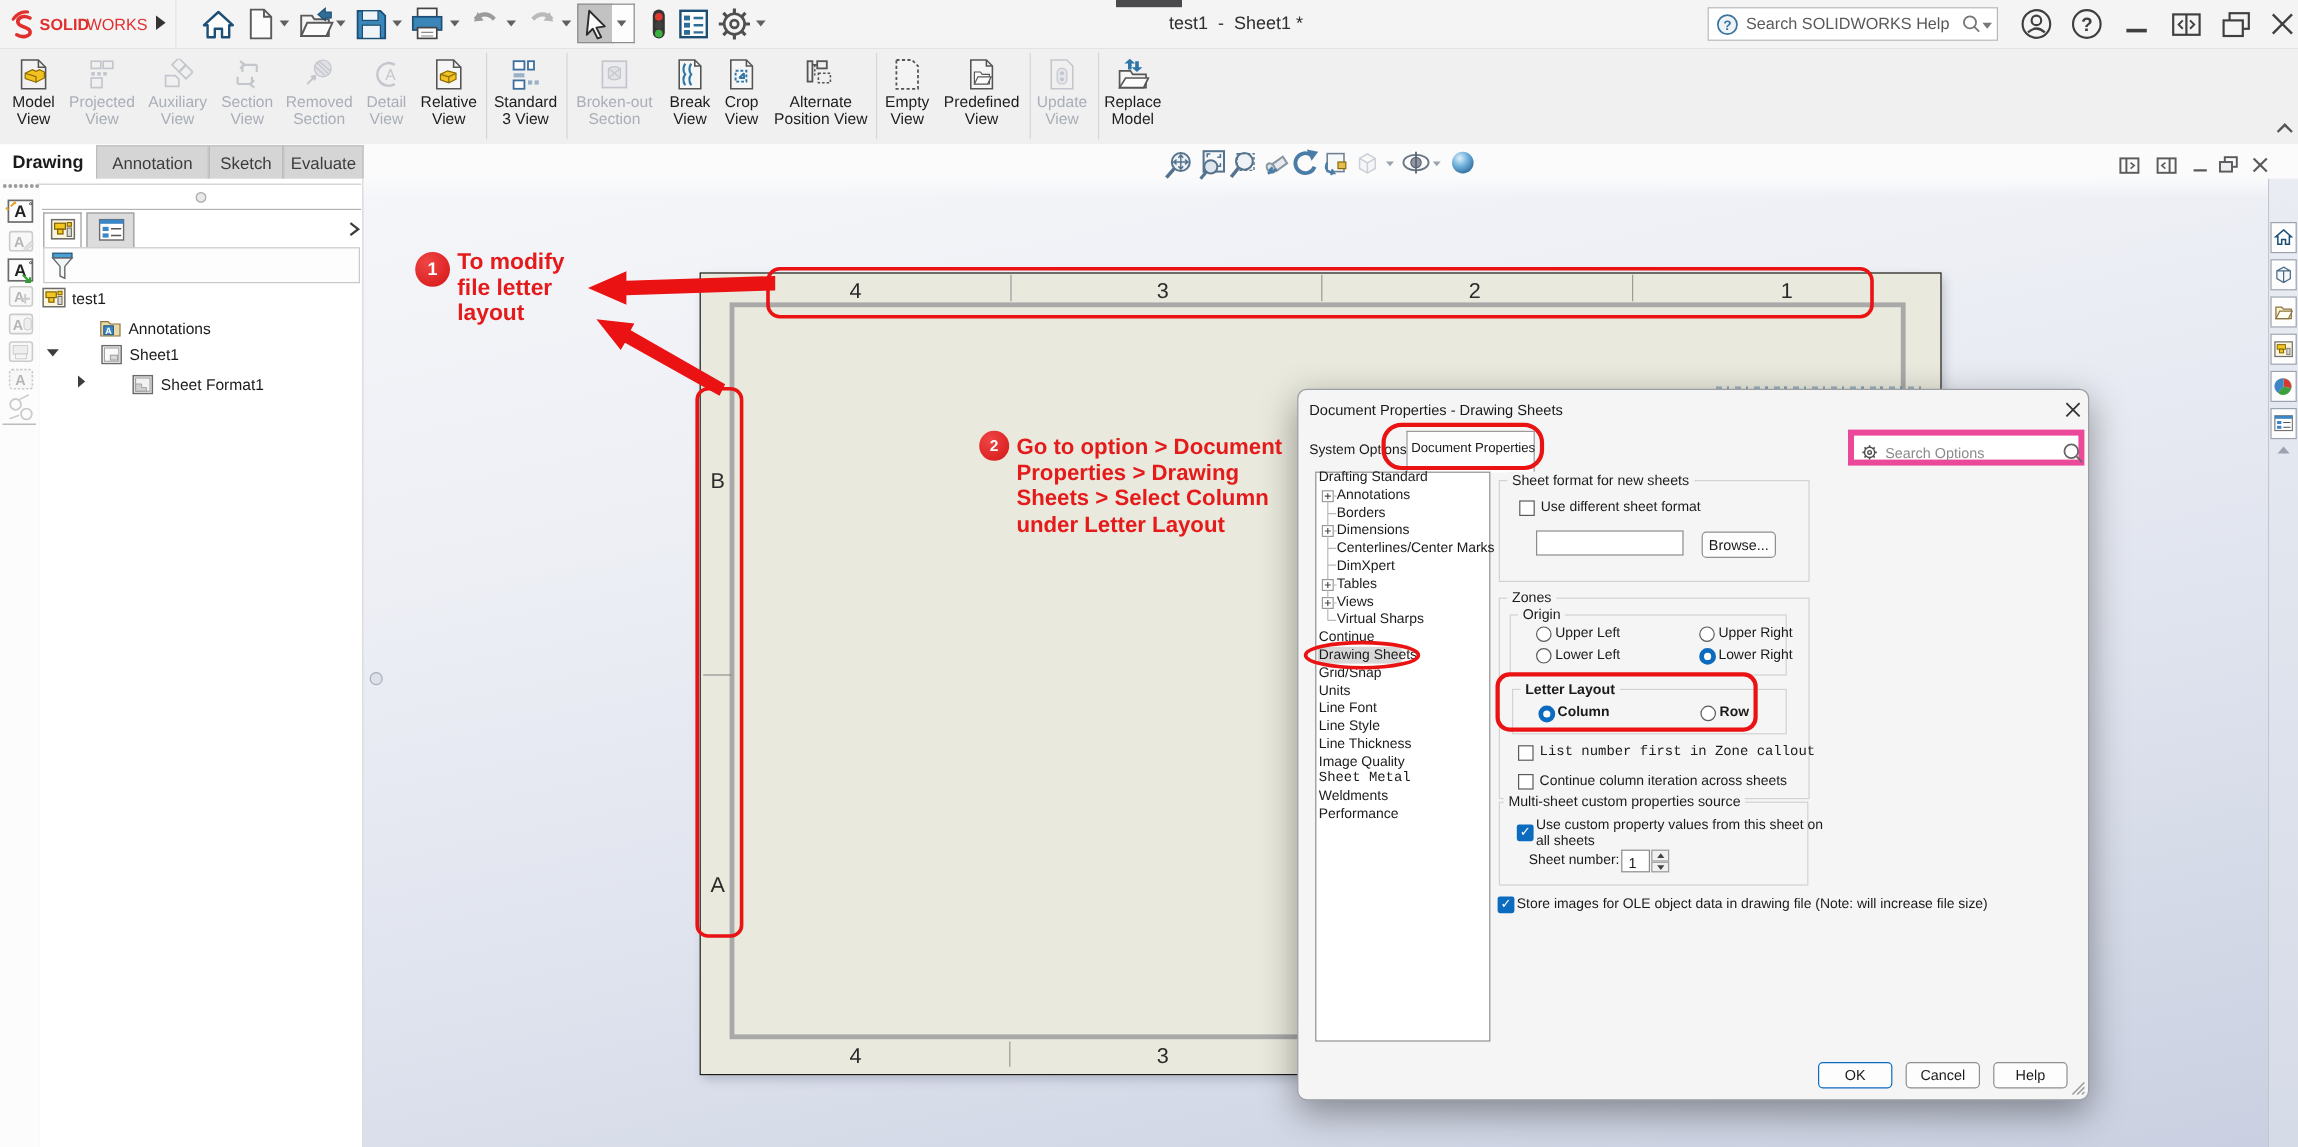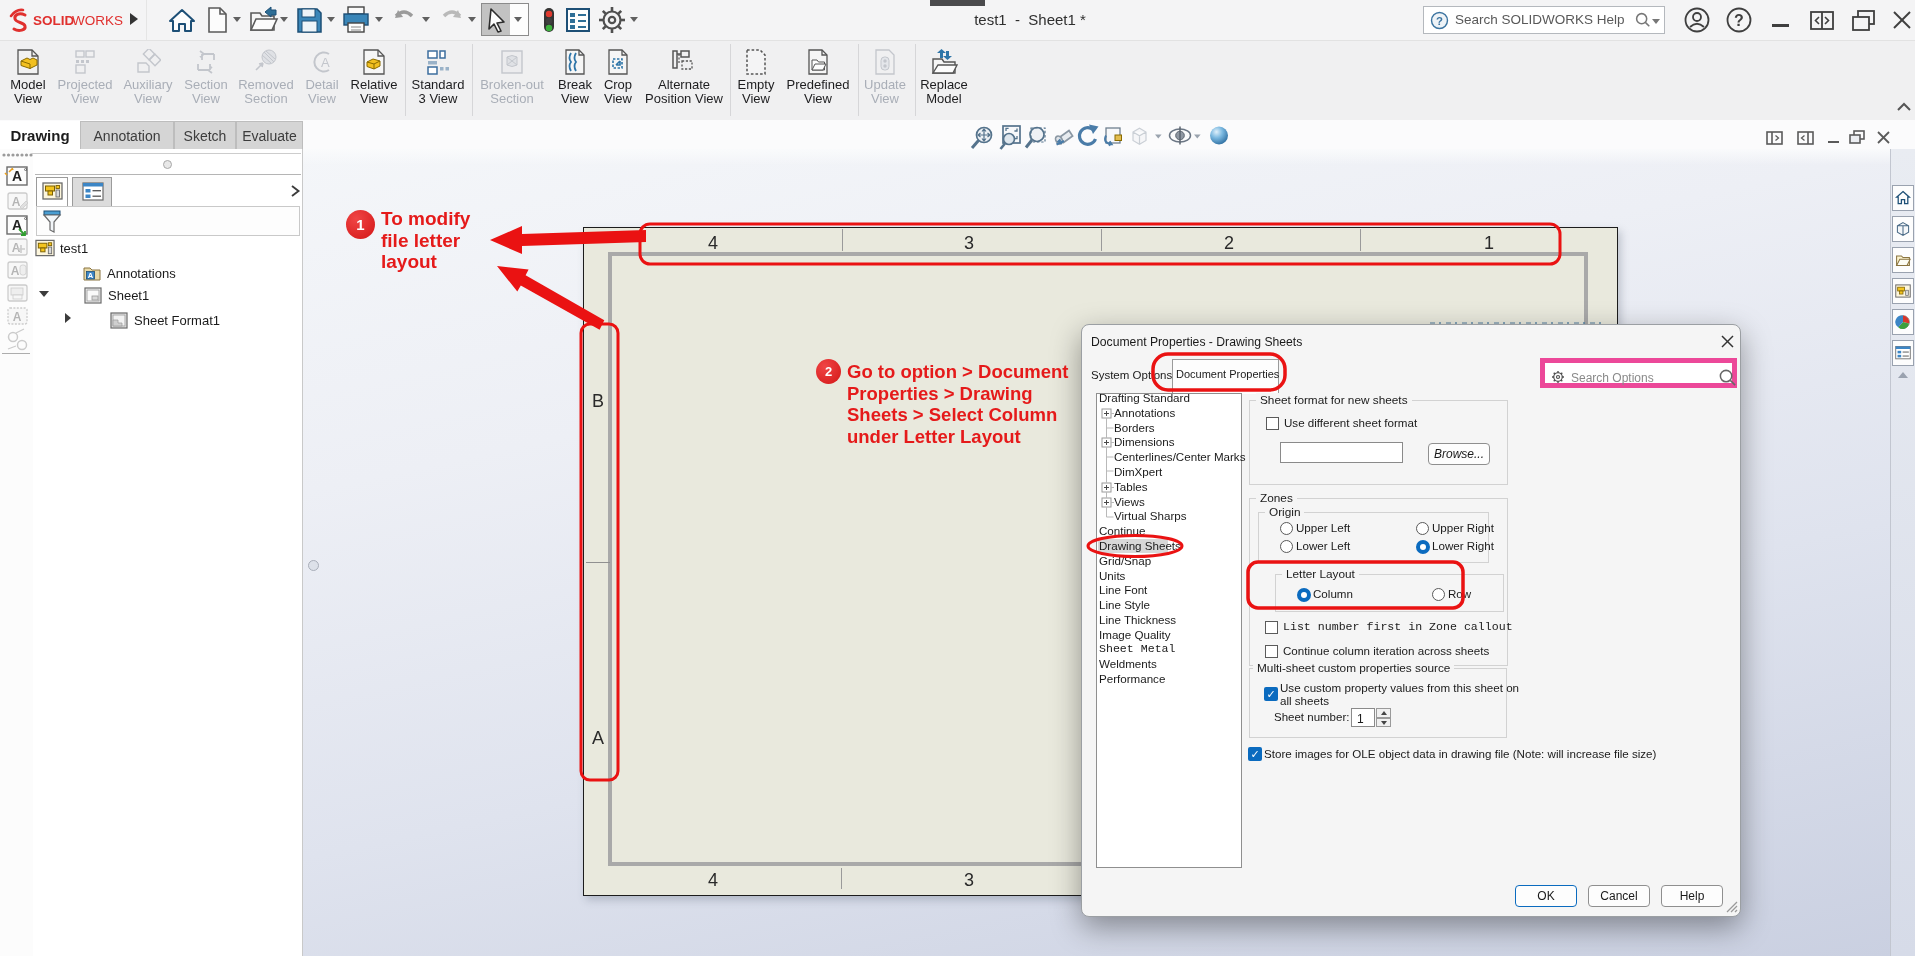--- a/index.html
+++ b/index.html
@@ -720,37 +720,37 @@
       <g stroke="#b9b9b9">
           <path d="M11 20.5 h3 M11 49.5 h3 M11 94.5 h3 M11 109.5 h3 M6.5 25 v20 M6.5 54 v36 M6.5 99 v6 M6.5 114 v10 M6.5 124 h7 M6.5 35 h7 M6.5 64 h7 M6.5 78 h7"></path>
         </g>
     </svg>
 
     <div class="grp" style="left:167px;top:75px;width:257px;height:83px;">
       <div class="grplab">Sheet format for new sheets</div>
       <div class="cb" style="left:16px;top:16px;"></div>
       <div class="dtxt" style="left:34px;top:15px;">Use different sheet format</div>
       <div style="position:absolute;left:30px;top:41px;width:121px;height:19px;background:#fff;border:1px solid #8a8a8a;"></div>
-      <div class="dbtn" style="left:178px;top:42px;font-style:italic;">Browse...</div>
+      <div class="dbtn" style="left:168px;top:42px;">Browse...</div>
     </div>
 
     <div class="grp" style="left:167px;top:173px;width:257px;height:166px;">
       <div class="grplab">Zones</div>
       <div class="grp" style="left:8px;top:13px;width:229px;height:49px;">
         <div class="grplab">Origin</div>
         <div class="rad" style="left:21px;top:9px;"></div>
           <div class="dtxt" style="left:37px;top:8px;">Upper Left</div>
         <div class="rad" style="left:157px;top:9px;"></div>
           <div class="dtxt" style="left:173px;top:8px;">Upper Right</div>
         <div class="rad" style="left:21px;top:27px;"></div>
           <div class="dtxt" style="left:37px;top:26px;">Lower Left</div>
         <div class="radsel" style="left:157px;top:27px;"></div>
           <div class="dtxt" style="left:173px;top:26px;">Lower Right</div>
       </div>
-      <div class="grp" style="left:25px;top:75px;width:227px;height:36px;">
+      <div class="grp" style="left:10px;top:75px;width:227px;height:36px;font-weight:bold;">
         <div class="grplab">Letter Layout</div>
         <div class="radsel" style="left:21px;top:13px;"></div>
           <div class="dtxt" style="left:37px;top:12px;">Column</div>
         <div class="rad" style="left:156px;top:13px;"></div>
           <div class="dtxt" style="left:172px;top:12px;">Row</div>
       </div>
       <div class="cb" style="left:15px;top:122px;"></div>
       <div class="dtxt" style="left:33px;top:121px;font-family:Liberation Mono, monospace;">List number first in Zone callout</div>
       <div class="cb" style="left:15px;top:146px;"></div>
       <div class="dtxt" style="left:33px;top:145px;">Continue column iteration across sheets</div>

